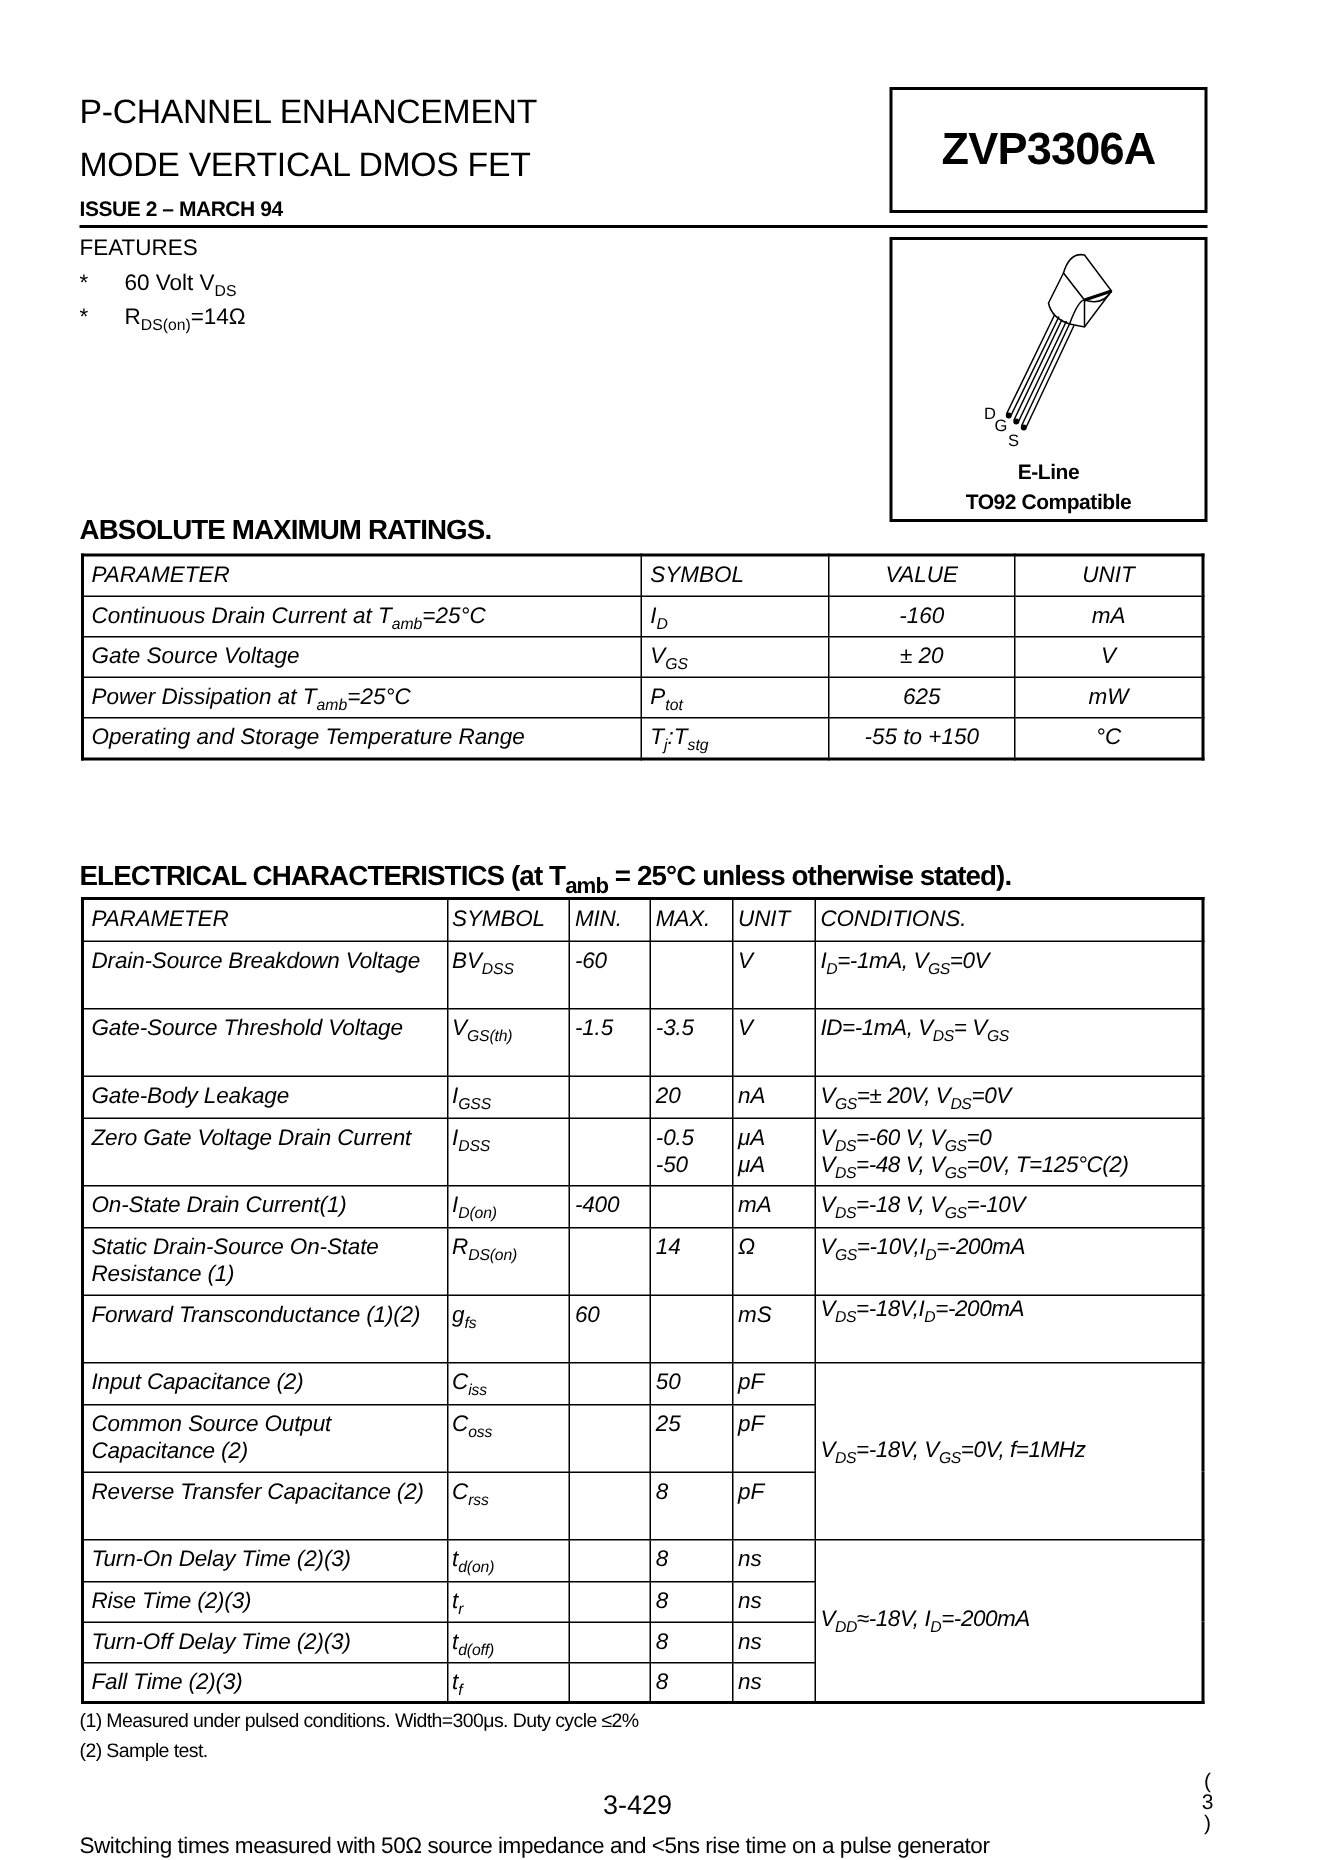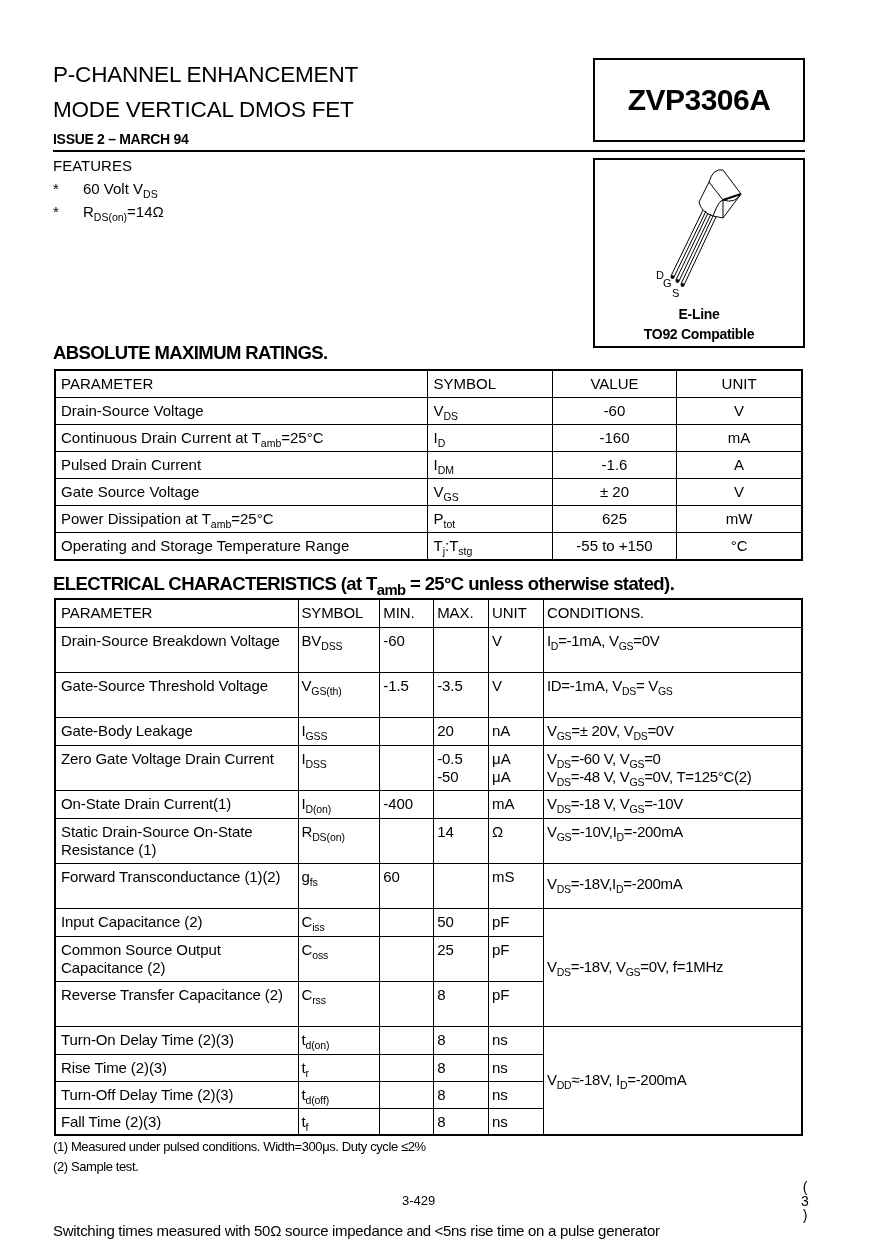--- a/index.html
+++ b/index.html
@@ -20,30 +20,30 @@
     }
     .pkgbox {
       left: 593px; top: 158px; width: 208px; height: 186px; border: 2px solid #000;
     }
     .pkg-label { position: absolute; left: 0; width: 100%; text-align: center; font-weight: bold; font-size: 14px; letter-spacing: -0.3px; }
     .features { left: 53px; top: 154px; font-size: 15px; line-height: 23px; }
     .feat-row { display: flex; }
     .feat-row .star { width: 30px; }
     sub { font-size: 70%; vertical-align: -4px; line-height: 0; }
     .h2 { left: 53px; font-weight: bold; font-size: 18.5px; letter-spacing: -0.6px; }
-    table { border-collapse: collapse; position: absolute; font-size: 15px; }
+    table { border-collapse: collapse; position: absolute; font-size: 15px; font-style: italic; }
     td { border: 1px solid #000; padding: 0 5px; vertical-align: top; white-space: nowrap; }
     table.outer { border: 2px solid #000; }
     .amr td { height: 26px; line-height: 26px; padding-top: 0; }
     .amr td.c { text-align: center; }
     .ec td { line-height: 18px; padding-top: 4px; letter-spacing: -0.1px; }
     .ec .wrap { white-space: normal; }
     .ec .cond { letter-spacing: -0.3px; margin-left: 28px; }
     .foot { left: 53px; font-size: 13px; letter-spacing: -0.4px; }
-    .pagenum { left: 402px; top: 1193px; font-size: 13px; text-align: center; }
+    .pagenum { left: 402px; top: 1193px; font-size: 18px; text-align: center; }
     .sidemark { left: 800px; top: 1180px; font-size: 14px; line-height: 14px; text-align: center; width: 10px; }
   </style>
 </head>
 <body>
 
 <div class="abs title" style="top:61px">P-CHANNEL ENHANCEMENT</div>
 <div class="abs title" style="top:96px">MODE VERTICAL DMOS FET</div>
 <div class="abs issue">ISSUE 2 – MARCH 94</div>
 <div class="abs rule"></div>
 
@@ -99,36 +99,24 @@
   <tbody>
       <tr>
     <td>PARAMETER</td>
     <td>SYMBOL</td>
     <td class="c">VALUE</td>
     <td class="c">UNIT</td>
   </tr>
   </tbody>
     <tbody id="amr-body">
       <tr>
-        <td><span>Drain-Source Voltage</span></td>
-        <td><span>V</span><sub>DS</sub></td>
-        <td class="c">-60</td>
-        <td class="c">V</td>
-      </tr>
-      <tr>
         <td><span>Continuous Drain Current at T</span><sub>amb</sub><span>=25°C</span></td>
         <td><span>I</span><sub>D</sub></td>
         <td class="c">-160</td>
         <td class="c">mA</td>
-      </tr>
-      <tr>
-        <td><span>Pulsed Drain Current</span></td>
-        <td><span>I</span><sub>DM</sub></td>
-        <td class="c">-1.6</td>
-        <td class="c">A</td>
       </tr>
       <tr>
         <td><span>Gate Source Voltage</span></td>
         <td><span>V</span><sub>GS</sub></td>
         <td class="c">± 20</td>
         <td class="c">V</td>
       </tr>
       <tr>
         <td><span>Power Dissipation at T</span><sub>amb</sub><span>=25°C</span></td>
         <td><span>P</span><sub>tot</sub></td>
@@ -214,21 +202,21 @@
         <td style="padding:4px 2px 0 3px;white-space:pre">14</td>
         <td style="padding:4px 2px 0 3px;white-space:pre">Ω</td>
         <td class="cond" style="padding:4px 2px 0 3px"><span>V</span><sub>GS</sub><span>=-10V,I</span><sub>D</sub><span>=-200mA</span></td>
       </tr>
       <tr style="height:45px">
         <td class="wrap">Forward Transconductance (1)(2)</td>
         <td style="padding:4px 2px 0 2px"><span>g</span><sub>fs</sub></td>
         <td style="padding:4px 2px 0 3px">60</td>
         <td style="padding:4px 2px 0 3px;white-space:pre"></td>
         <td style="padding:4px 2px 0 3px;white-space:pre">mS</td>
-        <td class="cond" style="padding:11px 2px 0 3px"><span>V</span><sub>DS</sub><span>=-18V,I</span><sub>D</sub><span>=-200mA</span></td>
+        <td class="cond" style="padding:0 2px 0 3px"><span>V</span><sub>DS</sub><span>=-18V,I</span><sub>D</sub><span>=-200mA</span></td>
       </tr>
       <tr style="height:28px">
         <td class="wrap">Input Capacitance (2)</td>
         <td style="padding:4px 2px 0 2px"><span>C</span><sub>iss</sub></td>
         <td style="padding:4px 2px 0 3px"></td>
         <td style="padding:4px 2px 0 3px;white-space:pre">50</td>
         <td style="padding:4px 2px 0 3px;white-space:pre">pF</td>
         <td class="cond" rowspan="3" style="vertical-align:middle;padding:0 2px 0 3px"><span>V</span><sub>DS</sub><span>=-18V, V</span><sub>GS</sub><span>=0V, f=1MHz</span></td>
       </tr>
       <tr style="height:45px">

